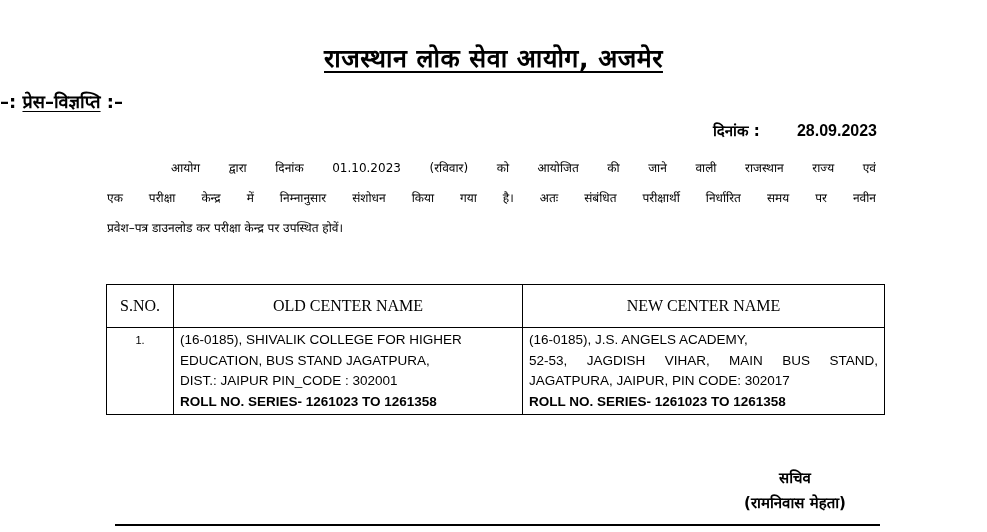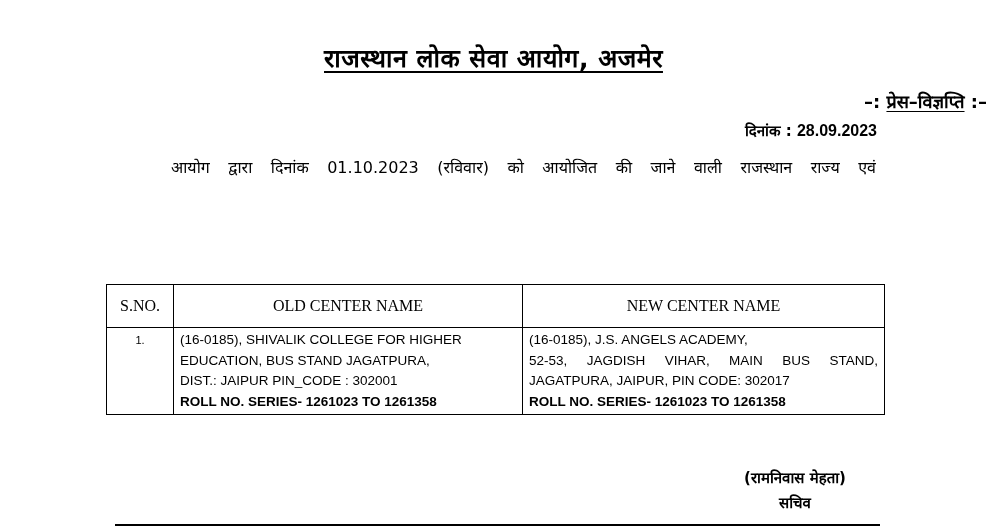--- a/index.html
+++ b/index.html
@@ -3,32 +3,32 @@
   <meta charset="utf-8">
   <style>
     html, body { margin: 0; padding: 0; background: #ffffff; }
     body { width: 987px; height: 532px; position: relative; overflow: hidden; color: #000; }
     .title {
       position: absolute; left: 0; width: 987px; top: 40px; text-align: center;
       font-family: "DejaVu Sans", sans-serif; font-size: 25px; font-weight: bold; letter-spacing: 0.5px;
     }
     .title span { text-decoration: underline; text-underline-offset: 4px; }
     .subtitle {
-      position: absolute; left: 0; width: 987px; top: 89px; text-align: right;
+      position: absolute; left: 0; width: 987px; top: 89px; text-align: left;
       font-family: "DejaVu Sans", sans-serif; font-size: 18px; font-weight: bold;
     }
     .subtitle .u { text-decoration: underline; text-underline-offset: 3px; }
     .date {
       position: absolute; right: 110px; top: 120px;
       font-family: "DejaVu Sans", sans-serif; font-size: 15px; font-weight: bold;
     }
-    .date .val { font-family: "Liberation Sans", sans-serif; font-size: 16px; }
+    .date .val { font-family: "Liberation Sans", sans-serif; font-size: 16px; margin-left: 32px; }
     .para {
       position: absolute; left: 107px; width: 769px; top: 153px;
-      font-family: "DejaVu Sans", sans-serif; font-size: 16px; line-height: 30px;
+      font-family: "DejaVu Sans", sans-serif; font-size: 12px; line-height: 30px;
       text-align: justify;
     }
     .para .line { display: block; text-align: justify; text-align-last: justify; white-space: nowrap; overflow: hidden; }
     .para .line.last { text-align-last: left; }
     table.centers {
       position: absolute; left: 106px; top: 284px; width: 779px;
       border-collapse: collapse; border: 1.5px solid #000;
     }
     table.centers th {
       font-family: "Liberation Serif", serif; font-weight: normal; font-size: 16px;
@@ -53,20 +53,22 @@
 <body>
 
 <div class="title"><span>राजस्थान लोक सेवा आयोग, अजमेर</span></div>
 
 <div class="subtitle"><span>–: </span><span class="u">प्रेस–विज्ञप्ति</span><span> :–</span></div>
 
 <div class="date"><span>दिनांक : </span><span class="val">28.09.2023</span></div>
 
 <div class="para">
   <span class="line" style="padding-left:64px">आयोग द्वारा दिनांक 01.10.2023 (रविवार) को आयोजित की जाने वाली राजस्थान राज्य एवं</span>
+  <span class="line">एक परीक्षा केन्द्र में निम्नानुसार संशोधन किया गया है। अतः संबंधित परीक्षार्थी निर्धारित समय पर नवीन</span>
+  <span class="line last">प्रवेश–पत्र डाउनलोड कर परीक्षा केन्द्र पर उपस्थित होवें।</span>
 </div>
 
 <table class="centers">
   <thead>
     <tr>
       <th>S.NO.</th>
       <th>OLD CENTER NAME</th>
       <th>NEW CENTER NAME</th>
     </tr>
   </thead>
@@ -83,17 +85,17 @@
         <span class="cline">(16-0185), J.S. ANGELS ACADEMY,</span>
         <span class="cline j">52-53, JAGDISH VIHAR, MAIN BUS STAND,</span>
         <span class="cline">JAGATPURA, JAIPUR, PIN CODE: 302017</span>
         <span class="cline bold">ROLL NO. SERIES- 1261023 TO 1261358</span>
       </td>
     </tr>
   </tbody>
 </table>
 
 <div class="sig">
+  <div>सचिव</div>
   <div>(रामनिवास मेहता)</div>
-  <div>सचिव</div>
 </div>
 
 <div class="rule"></div>
 
 </body></html>

